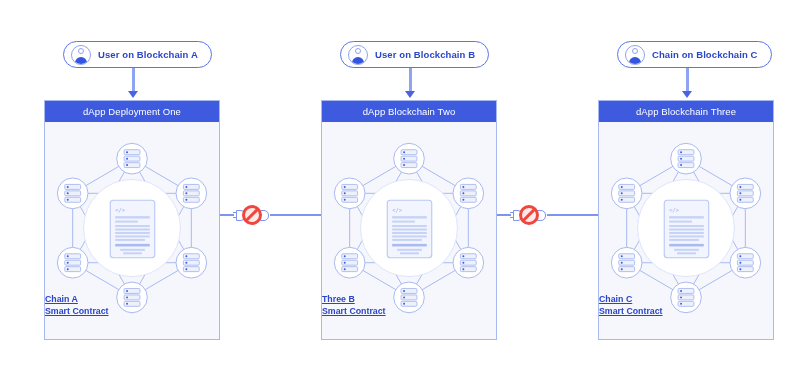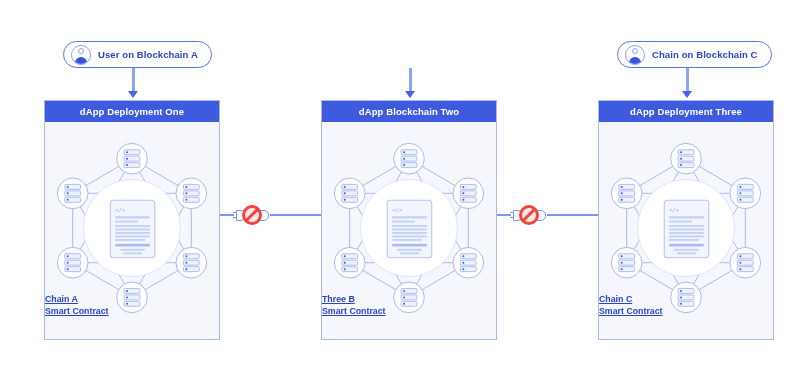--- a/index.html
+++ b/index.html
@@ -60,21 +60,21 @@
   .panel{
     position:absolute;
     border:1.5px solid #A8B8F0;
     box-sizing:border-box;
     background:#F5F7FD;
   }
   .panel-header{
     height:21px;
     background:#3E5BE0;
     display:flex;align-items:center;justify-content:center;
-    color:#ffffff;font-size:9.5px;font-weight:bold;letter-spacing:.1px;
+    color:#ffffff;font-size:9.5px;font-weight:normal;letter-spacing:.1px;
   }
   .panel-body{position:relative;height:calc(100% - 21px);}
   .panel-caption{
     position:absolute;left:0;right:0;bottom:22px;
     text-align:left;
     font-size:8.8px;font-weight:bold;color:#2B45C8;line-height:12px;
   }
   .panel-caption span{ text-decoration:underline; display:block;}
 
   
@@ -126,20 +126,27 @@
 <div class="stage">
 
   <div class="user-pill" style="left:63px;top:41px;">
     <div class="avatar">
       <div class="head"></div>
         <div class="body"></div>
     </div>
     <div class="pill-label">User on Blockchain A</div>
   </div>
 
+  <div class="user-pill" style="left:340px;top:41px;">
+    <div class="avatar">
+      <div class="head"></div>
+        <div class="body"></div>
+    </div>
+    <div class="pill-label">User on Blockchain B</div>
+  </div>
 
   <div class="user-pill" style="left:617px;top:41px;">
     <div class="avatar">
       <div class="head"></div>
         <div class="body"></div>
     </div>
     <div class="pill-label">Chain on Blockchain C</div>
   </div>
 
   <div class="down-conn" style="left:132px;top:68px;height:24px;"></div>
@@ -347,21 +354,21 @@
         </g>
       </svg>
       <div class="panel-caption">
         <span>Three B</span>
         <span>Smart Contract</span>
       </div>
     </div>
   </div>
 
   <div class="panel" style="left:598px;top:100px;width:176px;height:240px;">
-    <div class="panel-header">dApp Deployment Three</div>
+    <div class="panel-header">dApp Blockchain Three</div>
     <div class="panel-body">
       <svg class="graph" viewBox="0 0 176 219" preserveAspectRatio="none">
         <g stroke="#A8B8F0" stroke-width="1" fill="none">
           <line x1="88" y1="37" x2="148" y2="72"></line>
             <line x1="148" y1="72" x2="148" y2="142"></line>
           <line x1="148" y1="142" x2="88" y2="177"></line>
             <line x1="88" y1="177" x2="28" y2="142"></line>
           <line x1="28" y1="142" x2="28" y2="72"></line>
             <line x1="28" y1="72" x2="88" y2="37"></line>
           <line x1="88" y1="37" x2="28" y2="142"></line>

